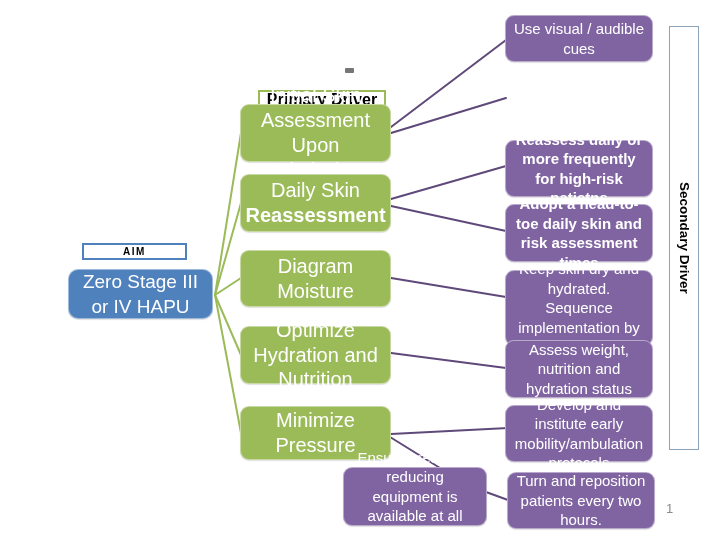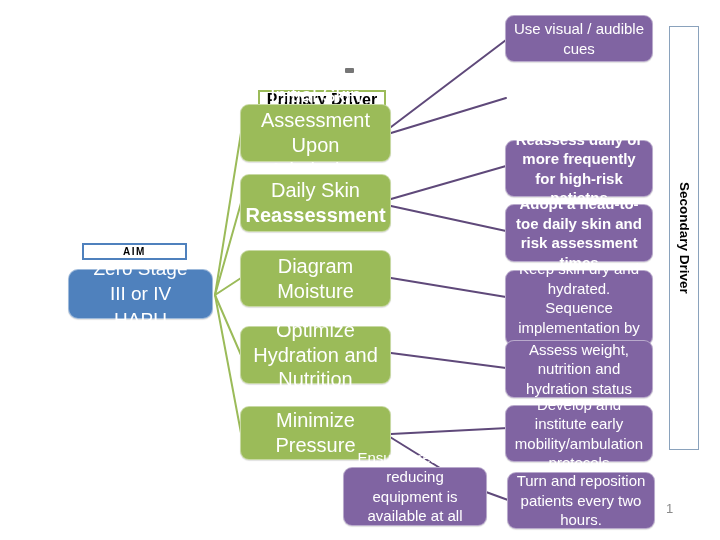--- a/index.html
+++ b/index.html
@@ -32,21 +32,21 @@
   .sd3{top:140px;height:57px;}
   .sd4{top:204px;height:58px;}
   .sd5{top:270px;height:76px;}
   .sd6{top:340px;height:58px;}
   .sd7{top:405px;height:57px;}
   .sd-ensure{left:343px;top:467px;width:144px;height:59px;}
   .sd8{left:507px;top:472px;height:57px;}
   .sd-box.bold{font-weight:bold;}
   .aim-goal{
     background:var(--blue);left:68px;top:269px;width:145px;height:50px;
-    font-size:19px;line-height:1.33;padding:2px 16px;border-radius:10px;
+    font-size:19px;line-height:1.33;padding:2px 6px;border-radius:10px;
   }
   .tag{
     position:absolute;box-sizing:border-box;background:#fff;color:#000;
     display:flex;align-items:center;justify-content:center;font-weight:bold;z-index:2;
   }
   .tag-primary{left:258px;top:82px;width:128px;height:19px;border:2px solid var(--green);font-size:16px;margin-top:8px;}
   .tag-aim{left:82px;top:243px;width:105px;height:17px;border:2px solid var(--blue);font-size:10px;letter-spacing:1.5px;}
   .secondary-frame{
     left:669px;top:26px;width:30px;height:424px;background:#fff;
     border:1.5px solid var(--frame-border);display:flex;align-items:center;justify-content:center;z-index:2;

